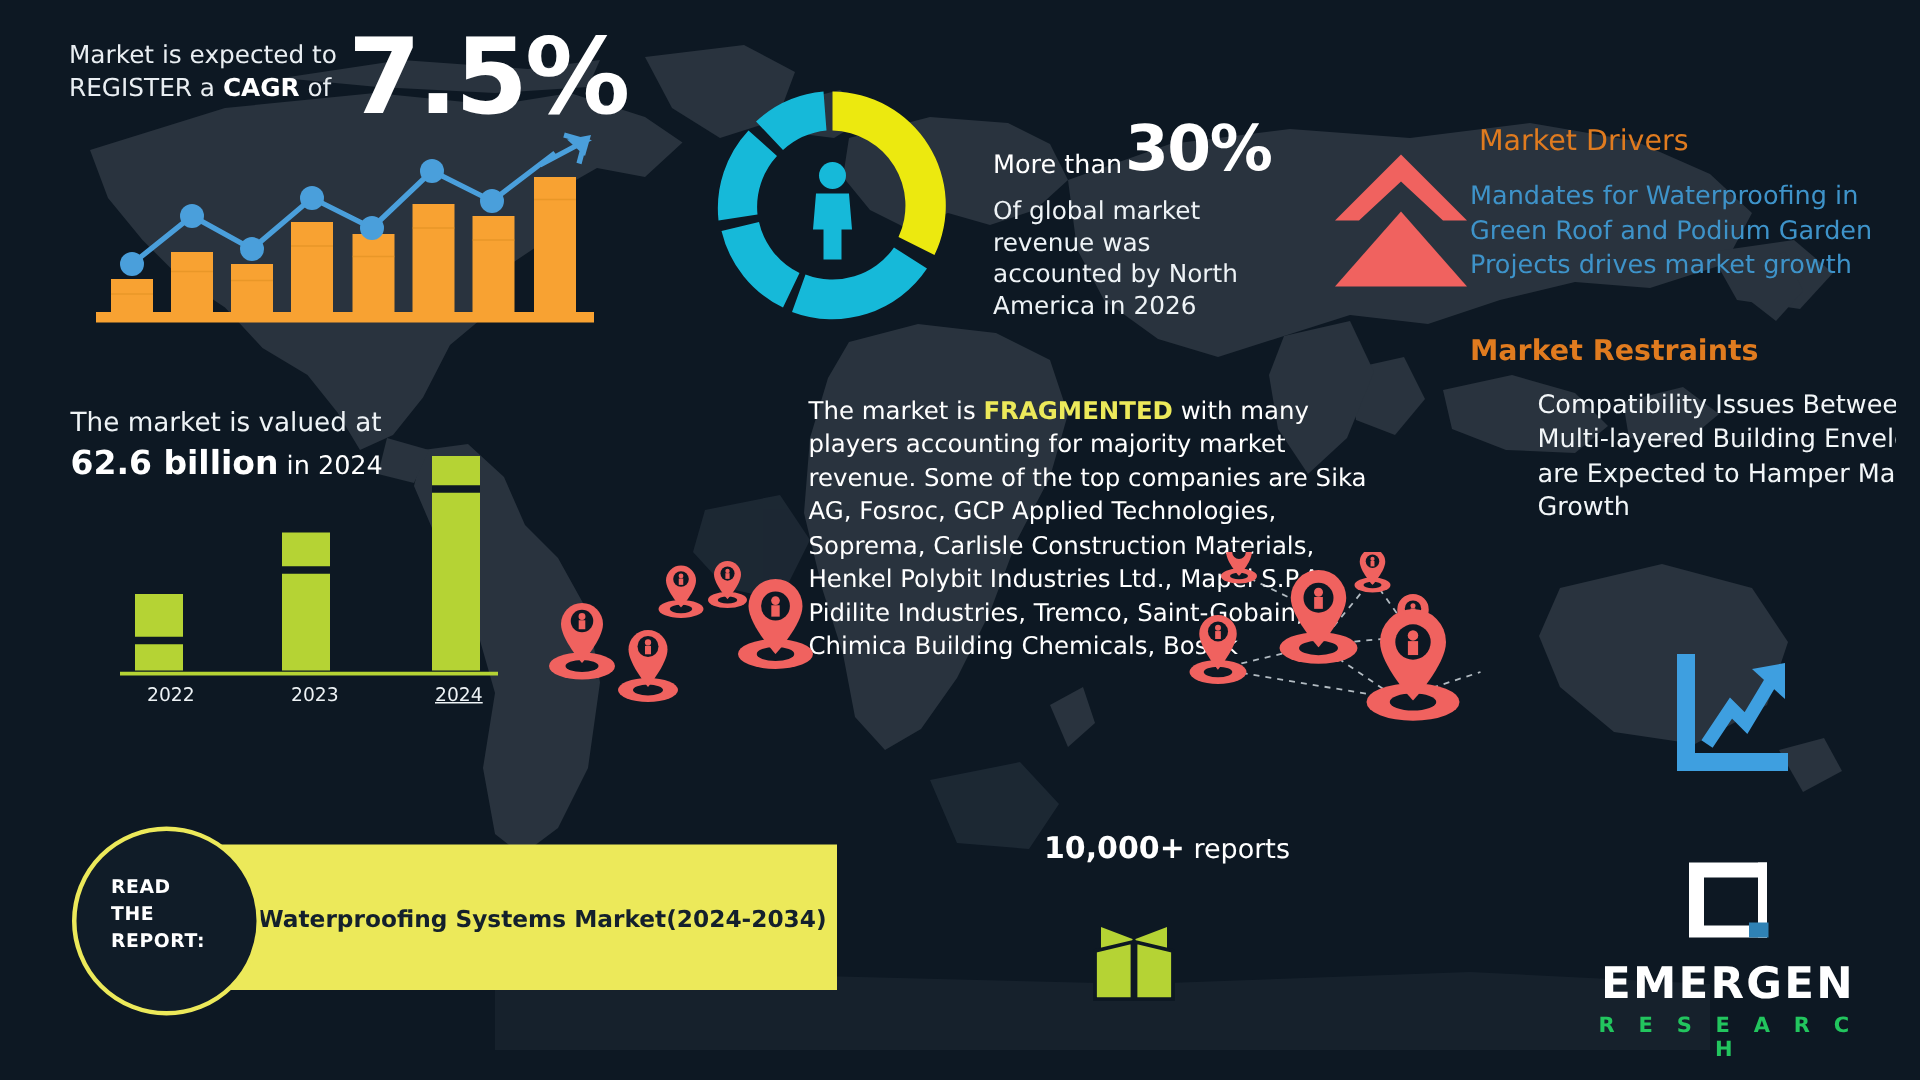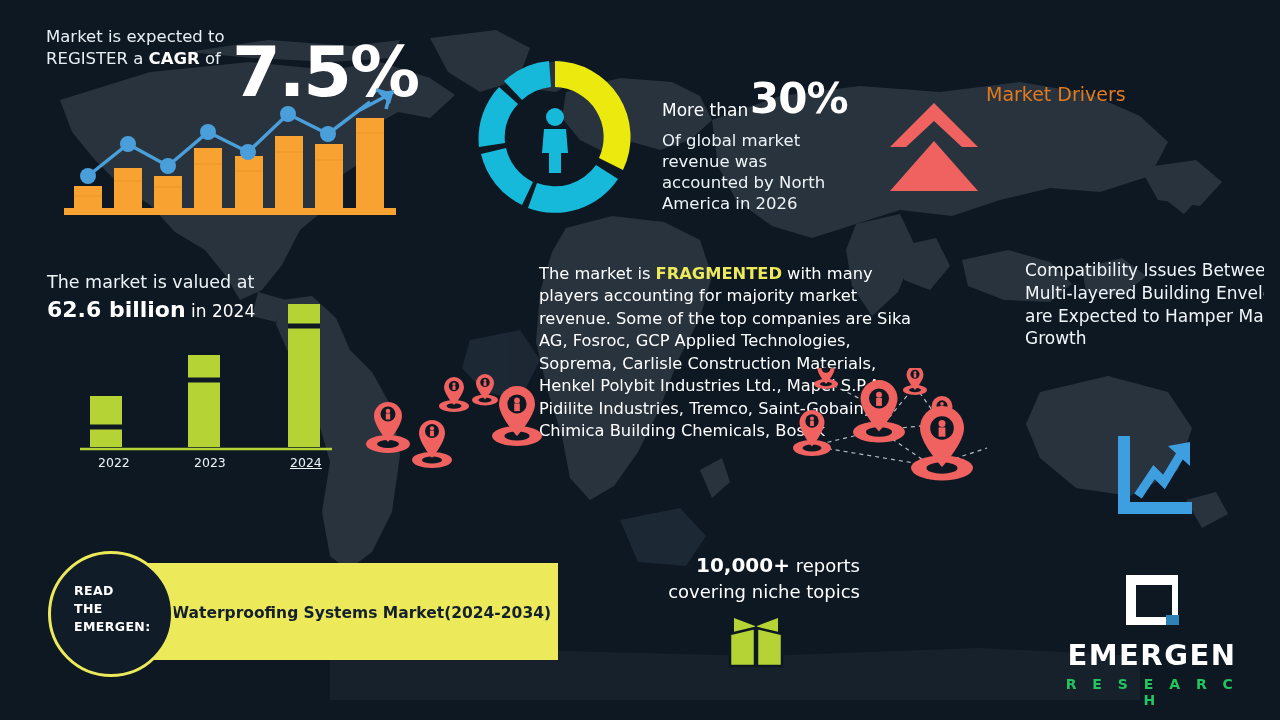--- a/index.html
+++ b/index.html
@@ -16,21 +16,21 @@
   #worldmap{position:absolute;inset:0;width:1280px;height:720px;}
   .land{fill:#29333e;}
   .land2{fill:#222d39;}
   .t-cagr-lead{
     position:absolute;left:46px;top:26px;width:215px;
     color:#e9eef2;font-size:16.5px;line-height:1.32;font-weight:400;
   }
   .t-cagr-lead b{font-weight:700;color:#ffffff;}
   .t-cagr-big{
     position:absolute;left:232px;top:16px;
-    color:#ffffff;font-size:70px;font-weight:700;letter-spacing:-2px;line-height:1;margin-top:21px;
+    color:#ffffff;font-size:70px;font-weight:700;letter-spacing:-2px;line-height:1;
   }
 
   
   #topchart{position:absolute;left:60px;top:88px;width:360px;height:135px;}
 
   
   #donutwrap{position:absolute;left:473px;top:55px;width:165px;height:170px;}
 
   .t-30lead{position:absolute;left:662px;top:100px;color:#ffffff;font-size:17px;}
   .t-30big{position:absolute;left:750px;top:78px;color:#ffffff;font-size:42px;font-weight:700;line-height:1;letter-spacing:-1px;}
@@ -192,20 +192,22 @@
 
   <div class="t-30lead">More than</div>
   <div class="t-30big">30%</div>
   <div class="t-30body">Of global market revenue was accounted by North America in 2026</div>
 
   <svg id="arrows" viewBox="0 0 100 100">
     <path d="M50,8 L94,52 L78,52 L50,26 L22,52 L6,52 Z" fill="#f0625f"></path>
     <path d="M50,46 L94,96 L6,96 Z" fill="#f0625f"></path>
   </svg>
   <div class="t-drivers-h">Market Drivers</div>
+  <div class="t-drivers-b">Mandates for Waterproofing in Green Roof and Podium Garden Projects drives market growth</div>
+  <div class="t-restr-h">Market Restraints</div>
   <div class="t-restr-b">Compatibility Issues Between Multi-layered Building Envelopes are Expected to Hamper Market Growth</div>
 
   <div class="t-valued">The market is valued at</div>
   <div class="t-valued2">
     <b>62.6 billion</b><span> in 2024</span>
   </div>
 
   <svg id="greenchart" viewBox="0 0 270 200">
     <g fill="#b5d334">
       <rect x="20" y="104" width="32" height="51"></rect>
@@ -353,26 +355,25 @@
       </g>
     </g>
   </svg>
 
   <div id="readbanner"></div>
   <div class="t-report-title">Waterproofing Systems Market(2024-2034)</div>
   <div id="readcircle"></div>
   <div class="t-read">
     <span>READ</span><br>
     <span>THE</span><br>
-    <span>EMERGEN:</span>
+    <span>REPORT:</span>
   </div>
 
   <div class="t-10k">
     <b>10,000+</b><span> reports</span><br>
-    <span>covering niche topics</span>
   </div>
   <svg id="book" viewBox="0 0 76 56">
     <path d="M37,14 L16,6 L16,20 L37,26 Z" fill="#b5d334"></path>
     <path d="M39,14 L60,6 L60,20 L39,26 Z" fill="#b5d334"></path>
     <path d="M37,16 L12,22 L12,54 L37,54 Z" fill="#b5d334" stroke="#0d1823" stroke-width="2.5"></path>
     <path d="M39,16 L64,22 L64,54 L39,54 Z" fill="#b5d334" stroke="#0d1823" stroke-width="2.5"></path>
   </svg>
 
   <svg id="chartIcon" viewBox="0 0 84 88">
     <path d="M6,4 L18,4 L18,70 L80,70 L80,82 L6,82 Z" fill="#3e9fe0"></path>

